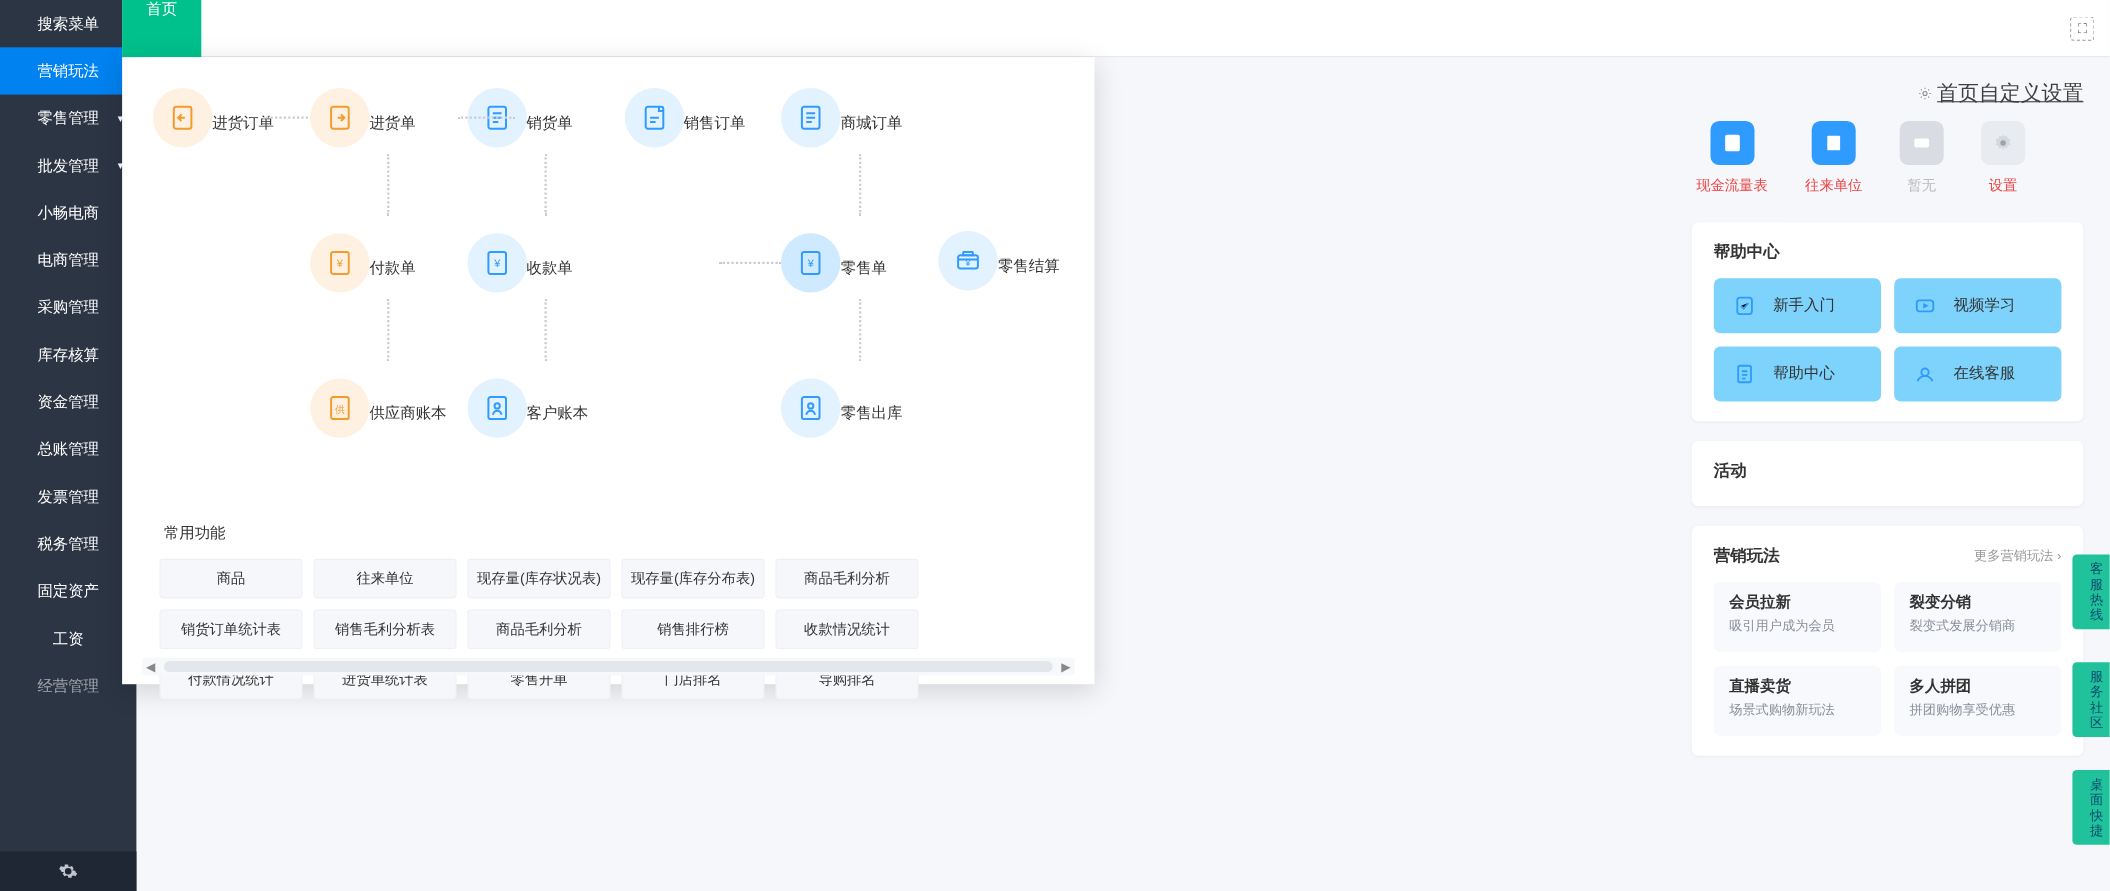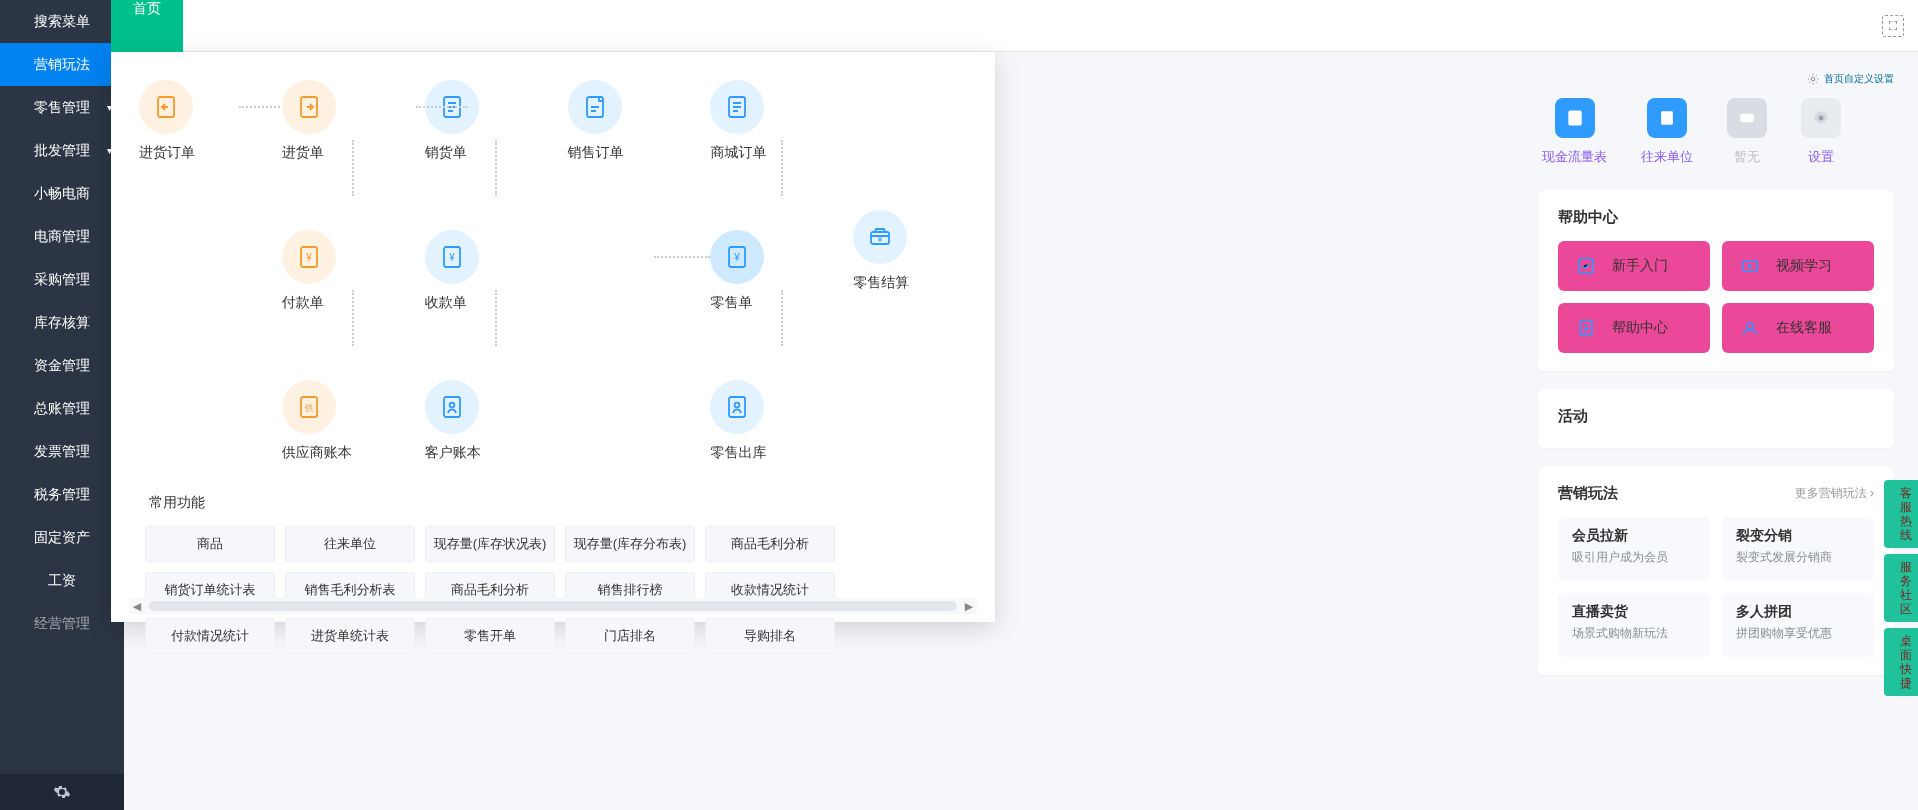--- a/index.html
+++ b/index.html
@@ -16,21 +16,21 @@
   
   .top-tabs { position: absolute; left: 111px; top: 0; right: 0; height: 52px; background: #fff; border-bottom: 1px solid #e5e7eb; display: flex; align-items: center; }
   .tab { height: 52px; padding: 0 22px; display: flex; font-size: 14px; cursor: pointer; }
   .tab.active { background: #00c08b; color: #fff; }
   .fullscreen-icon { margin-left: auto; margin-right: 14px; width: 22px; height: 22px; border: 1px dashed #999; border-radius: 3px; display:flex; align-items:center; justify-content:center; font-size:12px; color:#666; cursor:pointer; }
 
   
   .flyout { position: absolute; left: 111px; top: 52px; width: 884px; height: 570px; background: #fff; box-shadow: 0 6px 24px rgba(0,0,0,.15); z-index: 50; padding: 28px 18px 10px 28px; }
   .flow-cols { display: flex; }
   .flow-col { width: 150px; text-align: center; }
-  .flow-node { display: flex; flex-direction: column; align-items: flex-start; margin-bottom: 68px; cursor: pointer; position: relative; }
+  .flow-node { display: flex; flex-direction: row; align-items: center; margin-bottom: 68px; cursor: pointer; position: relative; }
   .flow-icon { width: 54px; height: 54px; border-radius: 50%; display: flex; align-items: center; justify-content: center; margin-bottom: 10px; }
   .flow-icon.orange { background: #fff1e1; }
   .flow-icon.blue   { background: #e3f2ff; }
   .flow-icon.blue.solid { background: #cfe9ff; }
   .flow-icon svg { width: 24px; height: 26px; }
   .flow-label { font-size: 14px; color: #333; }
 
   
   .arrow-h { position: absolute; top: 26px; border-top: 2px dotted #c7ccd4; height: 0; }
   .arrow-v { position: absolute; left: 50%; border-left: 2px dotted #c7ccd4; width: 0; transform: translateX(-1px); }
@@ -38,50 +38,50 @@
   .common-title { font-size: 14px; color: #333; margin: 4px 0 14px 10px; }
   .common-grid { display: flex; flex-wrap: wrap; gap: 10px; padding: 0 6px; }
   .common-btn { width: 130px; height: 36px; background: #f5f7fa; border: 1px solid #eef0f3; border-radius: 3px; display: flex; align-items: center; justify-content: center; font-size: 13px; color: #333; cursor: pointer; }
 
   .flyout-scroll { position: absolute; left: 18px; right: 18px; bottom: 8px; height: 16px; background: #f7f8fa; border-radius: 3px; display: flex; align-items: center; }
   .flyout-scroll .arrow { width: 16px; text-align: center; color: #888; font-size: 11px; }
   .flyout-scroll .track { flex: 1; height: 10px; background: #e3e6eb; border-radius: 5px; margin: 0 4px; position: relative; }
 
   
   .right-col { position: absolute; right: 0; top: 52px; width: 380px; bottom: 0; padding: 20px 24px 0 0; }
-  .custom-link { text-align: right; color: #0369a1; font-size: 10px; margin-bottom: 12px; display: flex; align-items: center; justify-content: flex-end; }
+  .custom-link { text-align: right; color: #404040; font-size: 19px; margin-bottom: 12px; display: flex; align-items: center; justify-content: flex-end; text-decoration: underline; }
   .custom-link svg { margin-right: 4px; }
   .tile-row { display: flex; gap: 34px; justify-content: flex-start; margin-bottom: 24px; padding-left: 4px; }
   .tile { display: flex; flex-direction: column; align-items: center; cursor: pointer; }
   .tile-icon { width: 40px; height: 40px; border-radius: 8px; display: flex; align-items: center; justify-content: center; margin-bottom: 10px; }
   .tile-icon.blue { background: #2f9bff; }
   .tile-icon.grey { background: #d9dde3; }
   .tile-icon.lgrey { background: #e8ebef; }
   .tile-icon svg { width: 20px; height: 20px; fill: #fff; }
-  .tile-label { font-size: 13px; color: #8b5cf6; }
+  .tile-label { font-size: 13px; color: #ef4444; }
   .tile.disabled .tile-label { color: #bbb; }
 
   .card { background: #fff; border-radius: 6px; padding: 18px 20px; margin-bottom: 18px; box-shadow: 0 1px 3px rgba(0,0,0,.04); }
   .card-title { font-size: 15px; font-weight: 600; margin-bottom: 14px; display:flex; align-items:center; justify-content:space-between; }
   .card-title .more { font-size: 12px; color: #999; font-weight: 400; cursor:pointer; }
 
   .help-grid { display: grid; grid-template-columns: 1fr 1fr; gap: 12px; }
-  .help-item { background: #ec4899; border-radius: 6px; height: 50px; display: flex; align-items: center; padding: 0 14px; cursor: pointer; }
+  .help-item { background: #7dd3fc; border-radius: 6px; height: 50px; display: flex; align-items: center; padding: 0 14px; cursor: pointer; }
   .help-item .hi-icon { width: 28px; height: 28px; border-radius: 6px; display:flex; align-items:center; justify-content:center; margin-right: 12px; }
   .help-item .hi-icon svg { width: 20px; height: 20px; }
   .help-item span.lbl { font-size: 14px; color: #333; }
 
   .mkt-grid { display: grid; grid-template-columns: 1fr 1fr; gap: 12px; }
   .mkt-item { background: #f7f9fc; border-radius: 6px; height: 64px; padding: 10px 14px; cursor: pointer; }
   .mkt-item .mt { font-size: 14px; font-weight: 600; color: #333; }
   .mkt-item .md { font-size: 12px; color: #8a8f99; margin-top: 4px; }
 
   
   .stickies { position: absolute; right: 0; top: 480px; width: 34px; display: flex; flex-direction: column; gap: 6px; z-index: 60; }
-  .sticky { background: #1fc29a; color: #7f1d1d; font-size: 12px; line-height: 14px; padding: 6px 16px; text-align: center; border-radius: 4px 0 0 4px; cursor: pointer; }
+  .sticky { background: #1fc29a; color: #0c4a6e; font-size: 12px; line-height: 14px; padding: 6px 16px; text-align: center; border-radius: 4px 0 0 4px; cursor: pointer; margin-top: 24px; }
 
   
   .doc-orange { stroke: #f39b2d; fill: none; stroke-width: 1.8; }
   .doc-blue   { stroke: #2f9bff; fill: none; stroke-width: 1.8; }
 </style>
 </head>
 <body>
 
 <div class="sidebar">
   <div class="sidebar-item search">

